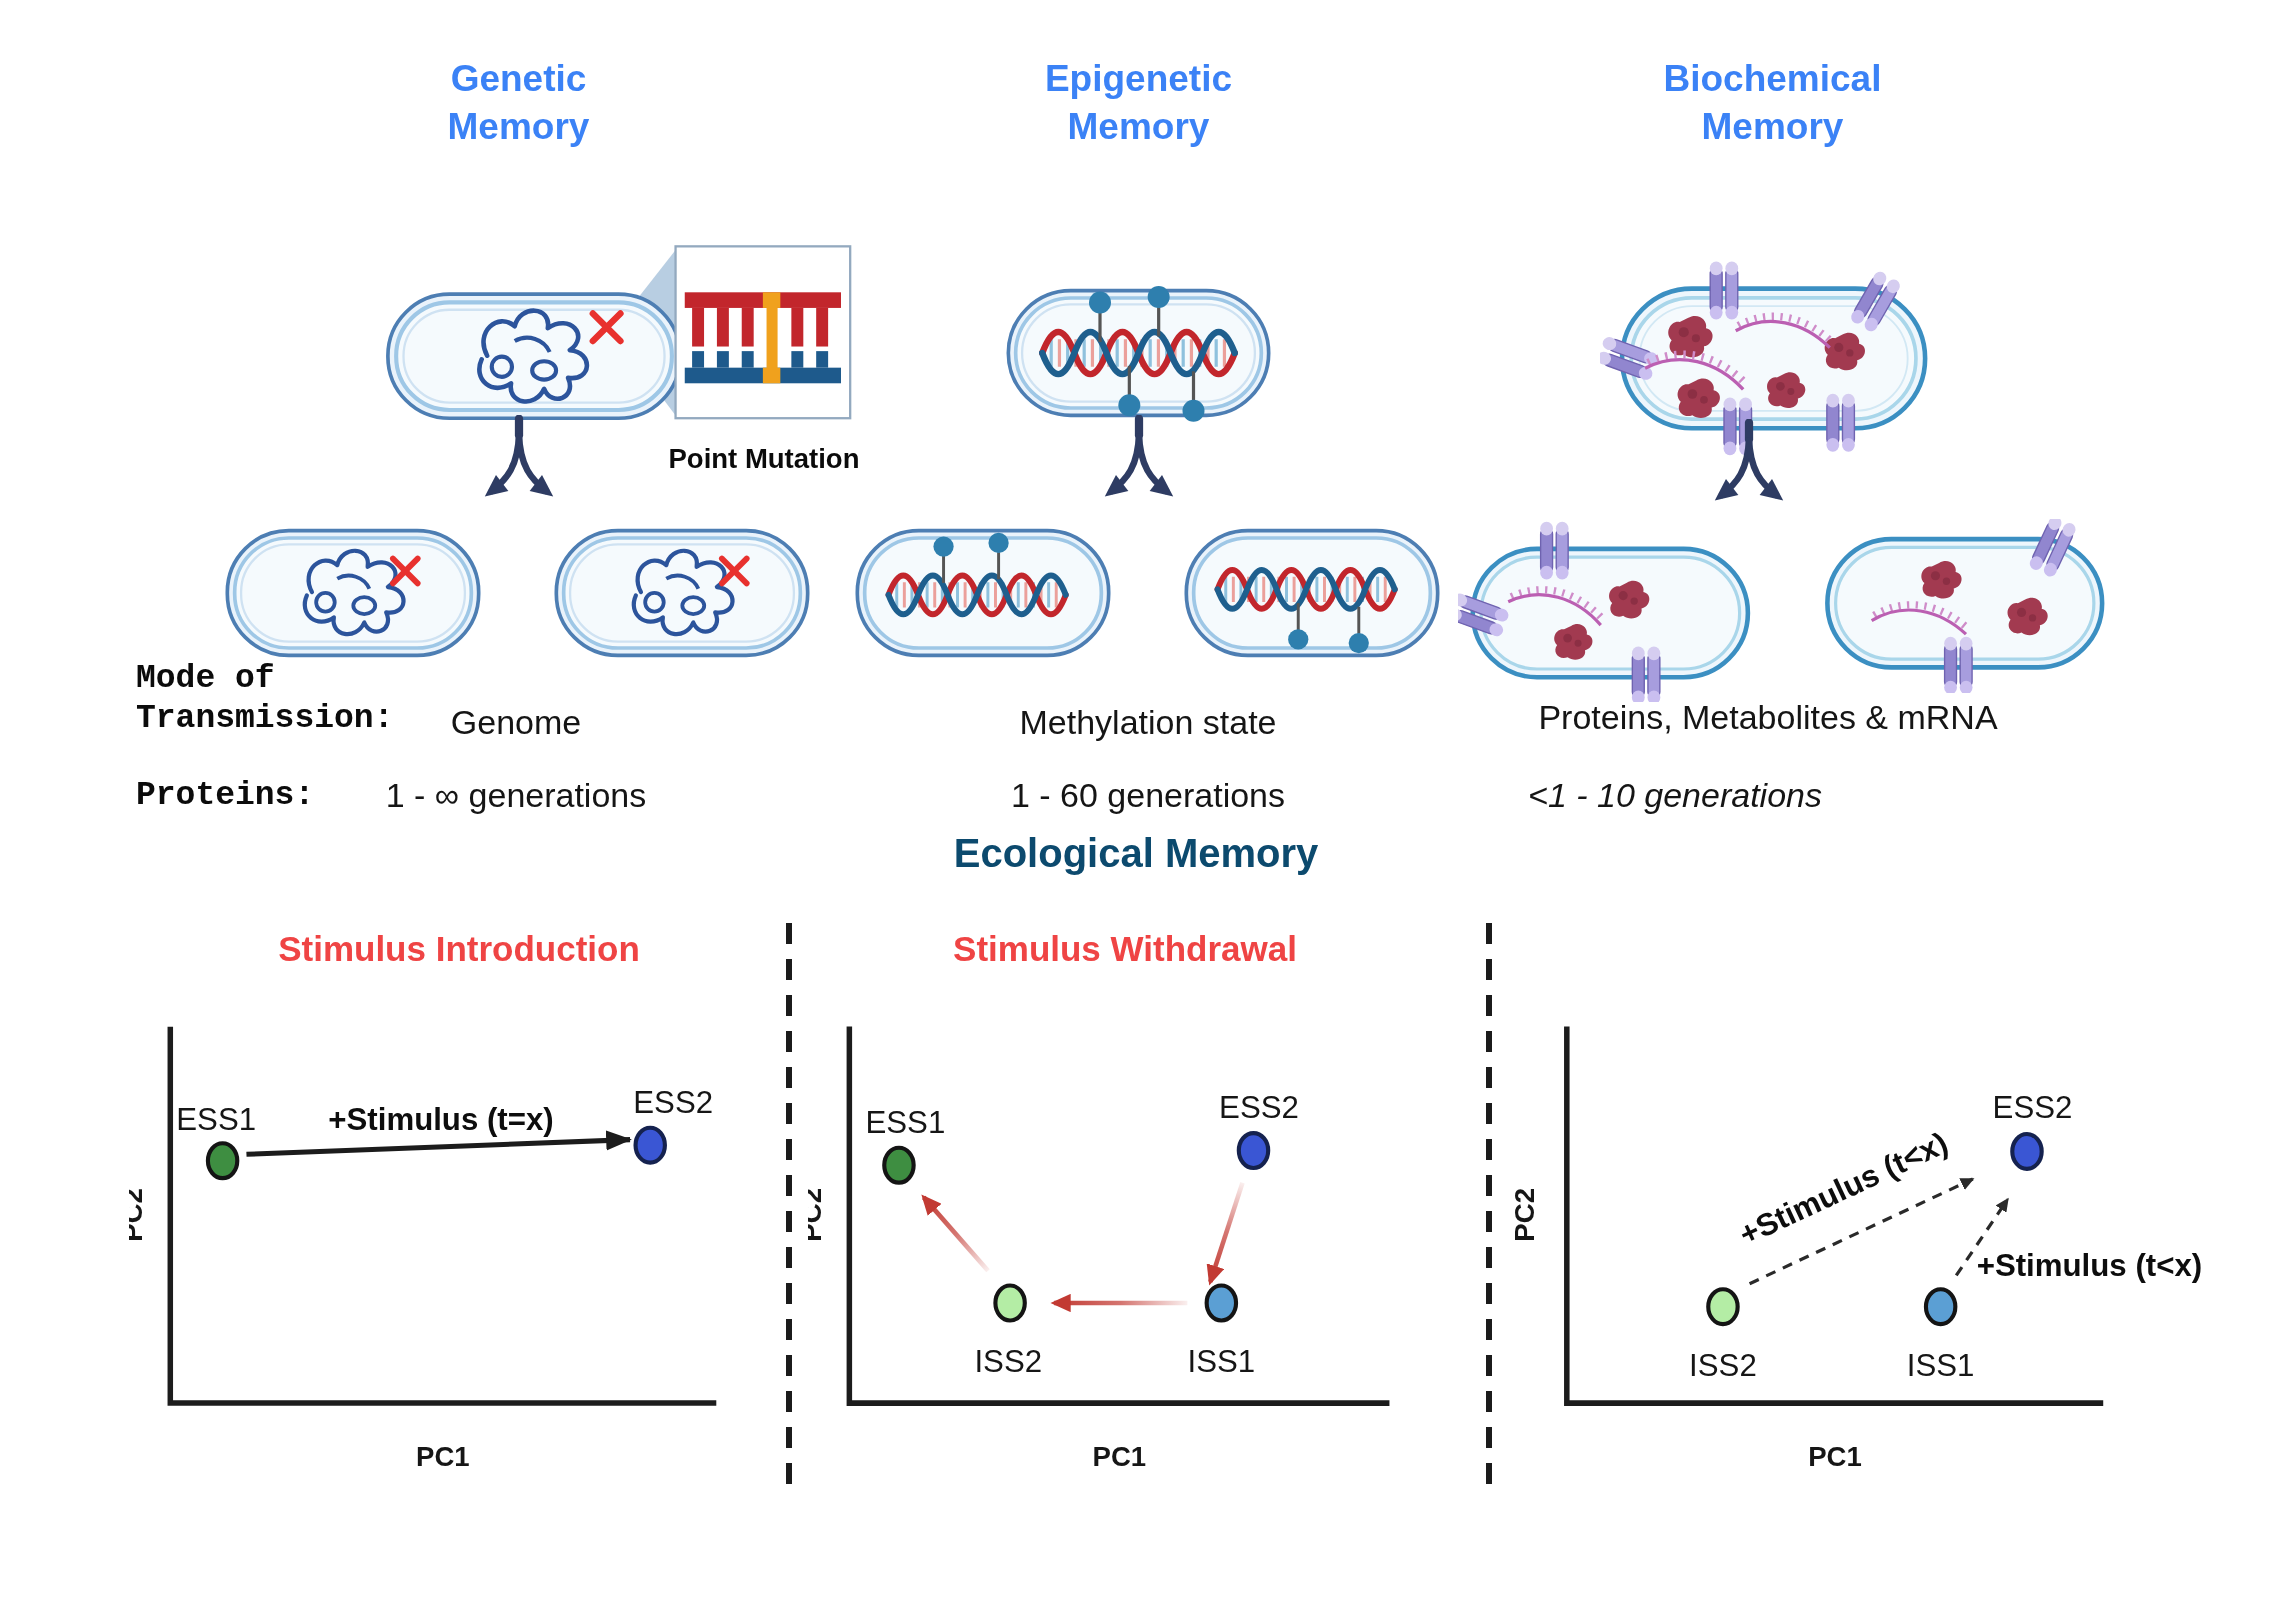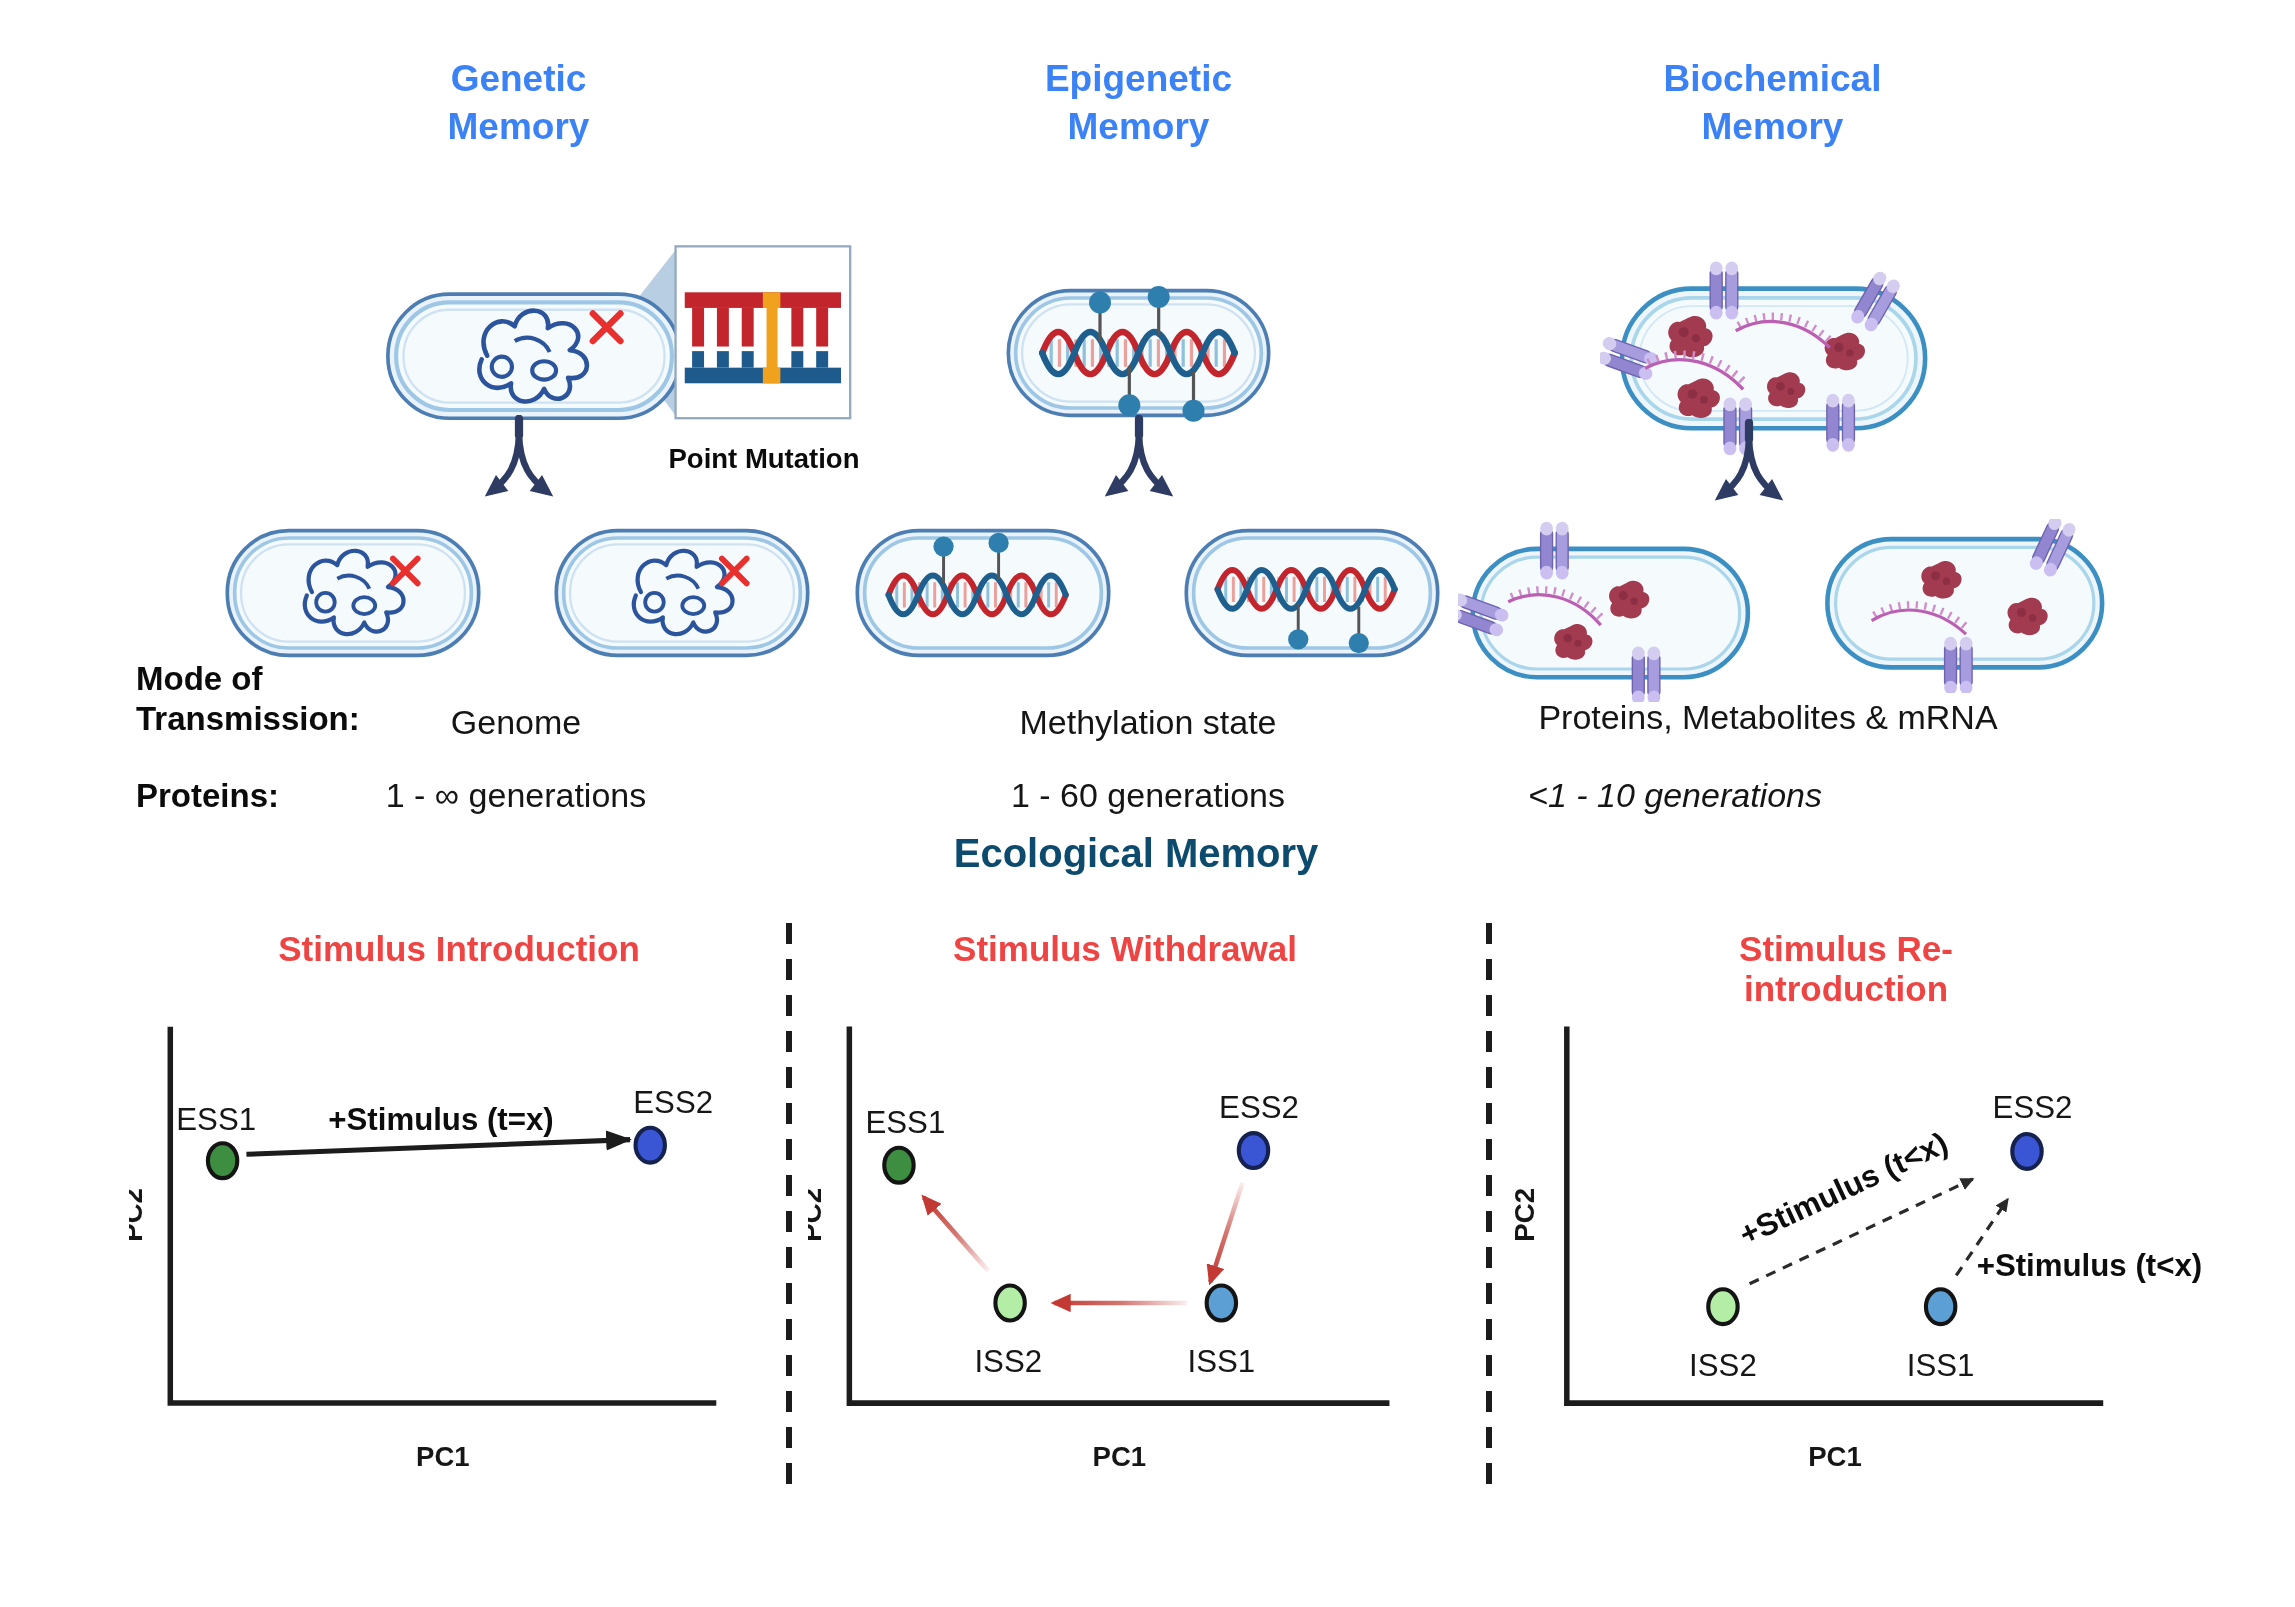--- a/index.html
+++ b/index.html
@@ -1,21 +1,21 @@
 <!DOCTYPE html>
 <html style="font-size:14.7px"><head>
 <meta charset="utf-8">
 <style>
   html,body{margin:0;padding:0;background:#ffffff;}
   .canvas{position:relative;width:2296px;height:1607px;background:#ffffff;overflow:hidden;
           font-family:"Liberation Sans", sans-serif;color:#111;}
   .abs{position:absolute;}
   .col-title{width:367px;text-align:center;font-size:37px;font-weight:700;line-height:48px;color:#3b82f6;}
   .inset-label{width:220px;text-align:center;font-size:27.5px;font-weight:700;color:#0b0b0b;}
-  .row-label{font-size:33px;font-weight:700;line-height:40px;color:#0b0b0b;}
+  .row-label{font-size:33px;font-weight:700;line-height:40px;color:#0b0b0b;font-family:Liberation Mono, monospace;}
   .row-value{width:478px;text-align:center;font-size:34px;font-weight:400;color:#151515;}
   .eco-title{width:478px;text-align:center;font-size:40px;font-weight:700;color:#0c4a6e;}
   .plot-title{width:404px;text-align:center;font-size:35px;font-weight:700;color:#ef4444;}
   .separator{width:6.4px;background:repeating-linear-gradient(to bottom,#1b1b1b 0 21px,transparent 21px 36px);}
   svg text.pt-label{font-family:"Liberation Sans",sans-serif;font-size:34px;font-weight:400;fill:#161616;}
   svg text.axis-label{font-family:"Liberation Sans",sans-serif;font-size:30px;font-weight:700;fill:#161616;}
   svg text.stim-label{font-family:"Liberation Sans",sans-serif;font-size:34px;font-weight:700;fill:#0d0d0d;}
 </style>
 </head>
 <body>
@@ -229,21 +229,20 @@
   <div class="abs row-value" style="left:909px;top:776px;">1 - 60 generations</div>
   <div class="abs row-value" style="left:1436px;top:776px;font-style:italic;">&lt;1 - 10 generations</div>
 
   <div class="abs eco-title" style="left:897px;top:831px;">Ecological Memory</div>
 
   <div class="abs separator" style="left:786px;top:923px;height:574px;"></div>
   <div class="abs separator" style="left:1486px;top:923px;height:574px;"></div>
 
   <div class="abs plot-title" style="left:257px;top:929px;">Stimulus Introduction</div>
   <div class="abs plot-title" style="left:923px;top:929px;">Stimulus Withdrawal</div>
-  <div class="abs plot-title" style="left:1644px;top:929px;">Stimulus Re-introduction</div>
 
   <svg class="abs" style="left:129px;top:1010px;" width="624" height="496" viewBox="0 0 680 540">
     <path d="M45,18 L45,431 M42,428 L640,428" fill="none" stroke="#1c1c1c" stroke-width="6"></path>
     <text class="axis-label" transform="translate(14,223) rotate(-90)" text-anchor="middle">PC2</text>
     <text class="axis-label" x="342" y="497" text-anchor="middle">PC1</text>
     <line x1="128" y1="157" x2="546" y2="141" stroke="#1c1c1c" stroke-width="5.5" marker-end="url(#ah-black)"></line>
     <text class="stim-label" x="340" y="130" text-anchor="middle">+Stimulus (t=x)</text>
     <ellipse cx="102" cy="164" rx="16" ry="19" fill="#3e8e41" stroke="#141414" stroke-width="4.5"></ellipse>
     <text class="pt-label" x="95" y="130" text-anchor="middle">ESS1</text>
     <ellipse cx="568" cy="147" rx="16" ry="19" fill="#3a56d4" stroke="#15224f" stroke-width="4.5"></ellipse>

